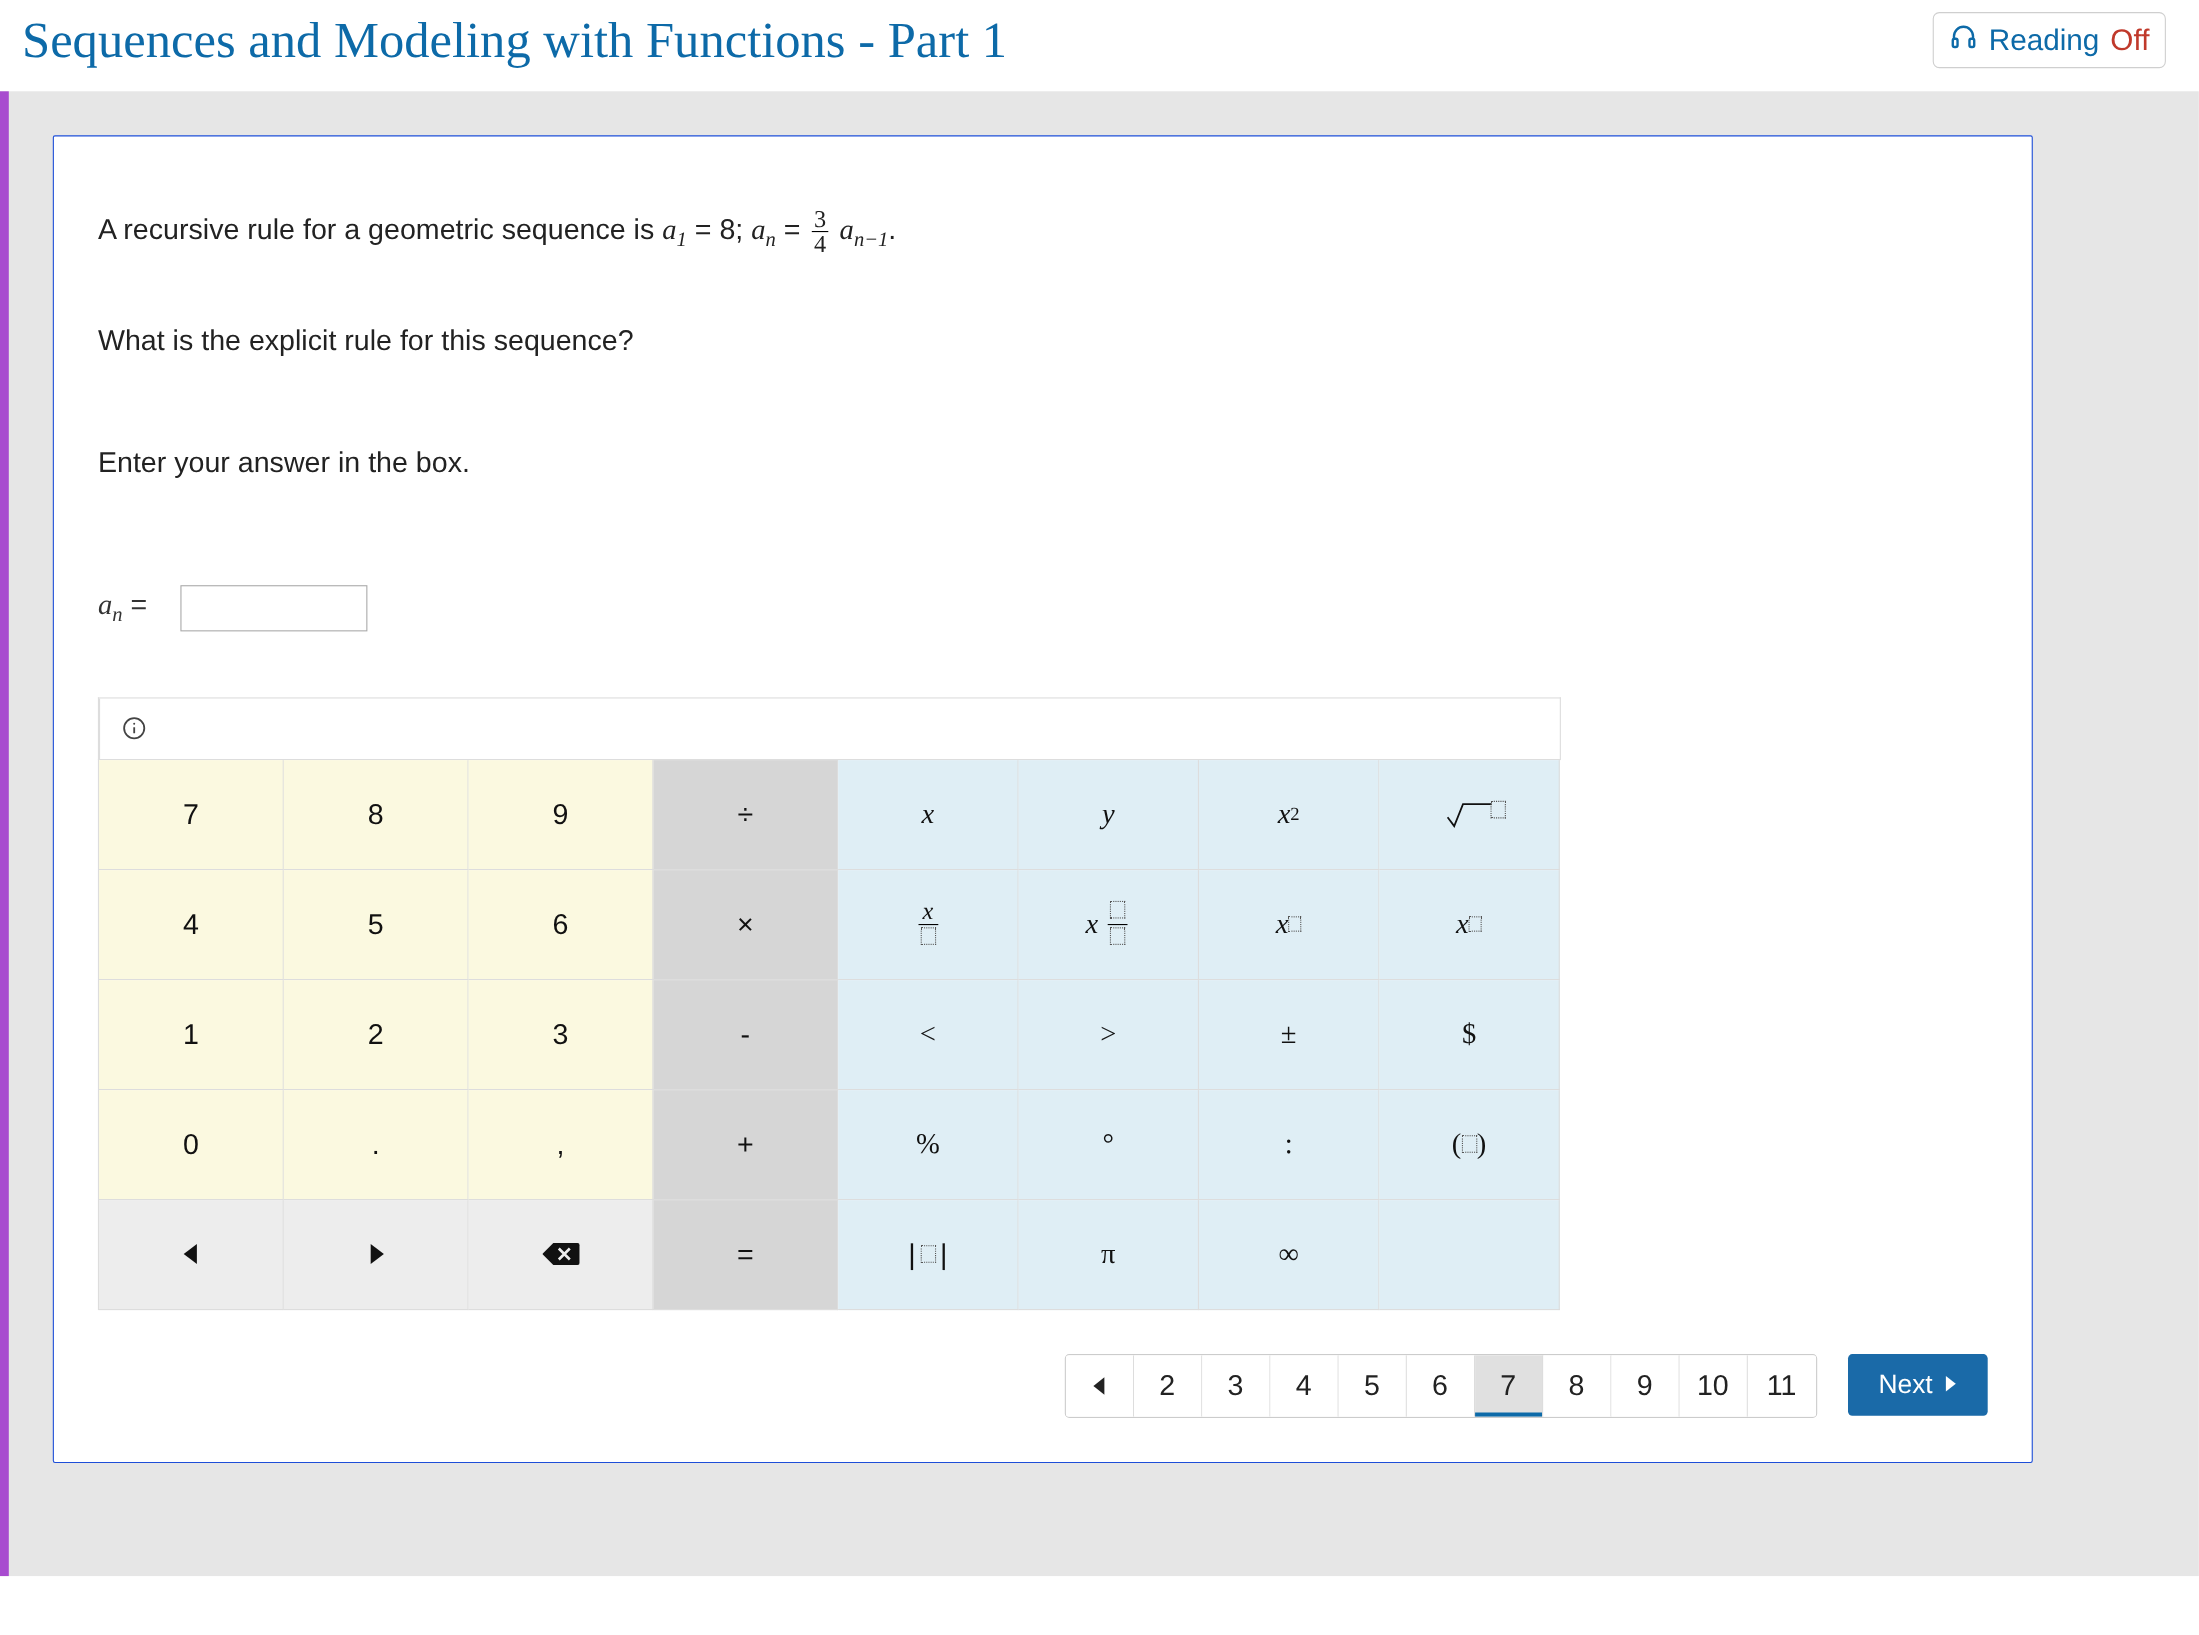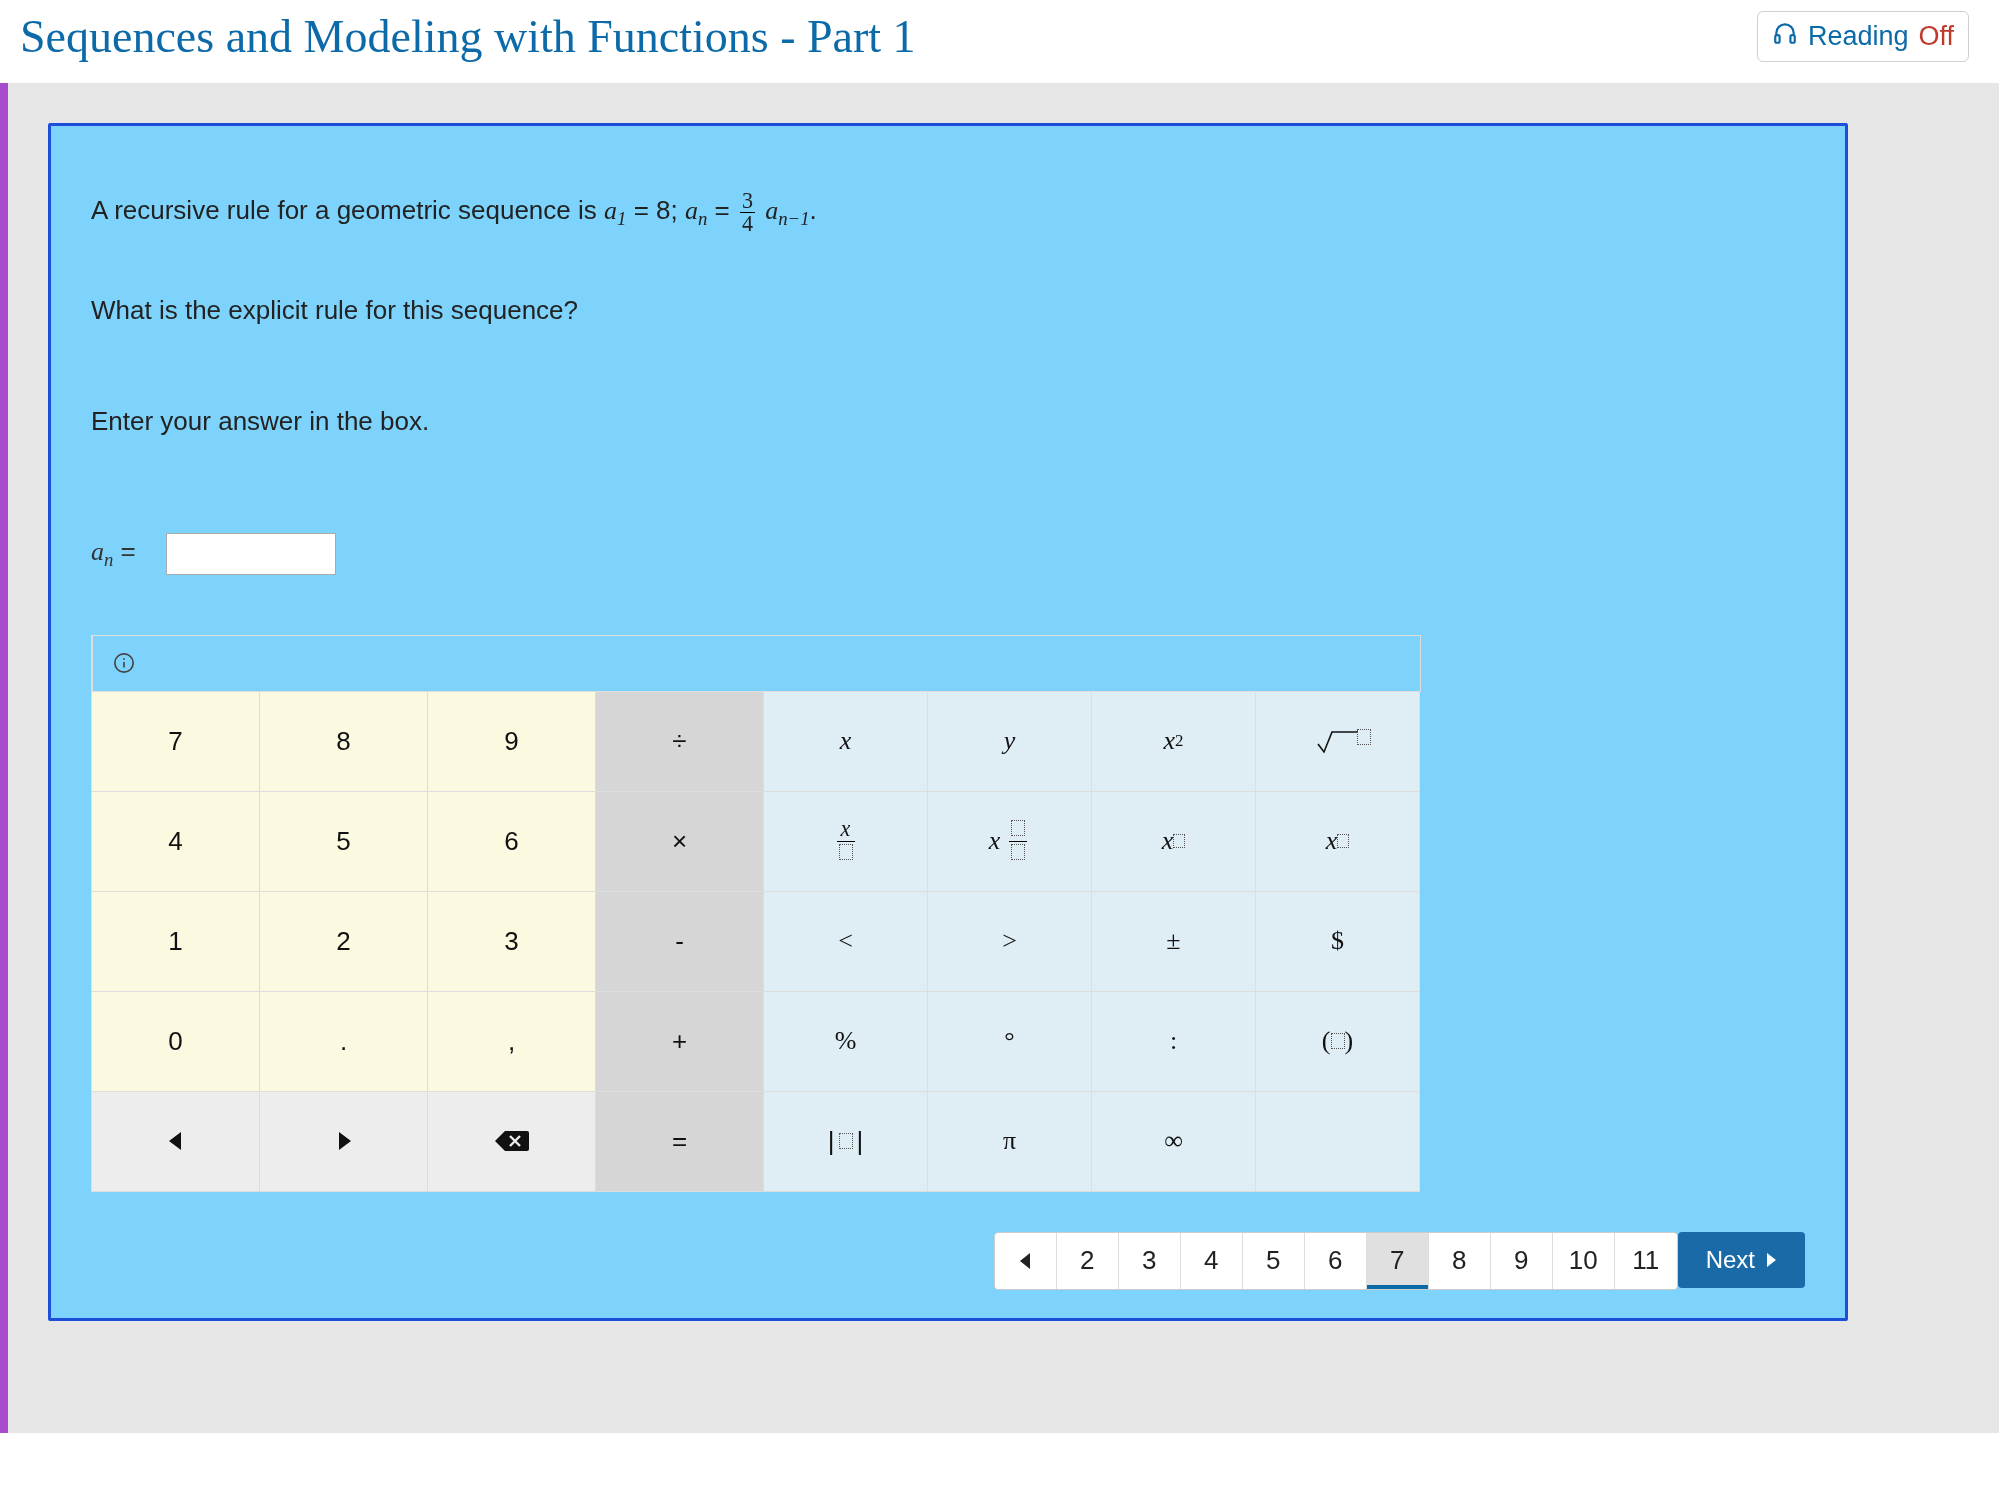--- a/index.html
+++ b/index.html
@@ -46,24 +46,24 @@
     margin-right: 10px;
   }
   .reading-box .off { color: #c0392b; }
   .content-wrap {
     background: #e6e6e6;
     padding: 40px 40px 40px 40px;
     border-left: 8px solid #a84bcf;
     min-height: 1350px;
   }
   .card {
-    background: #7dd3fc;
-    border: 3px solid #1d4ed8;
+    background: #ffffff;
+    border: 1px solid #1d4ed8;
     border-radius: 2px;
-    padding: 60px 40px 28px 40px;
+    padding: 60px 40px 40px 40px;
     width: 1800px;
   }
   .question-text {
     font-size: 26px;
     line-height: 1.9;
     color: #222;
     margin-bottom: 70px;
   }
   .math-i { font-family: Georgia, 'Times New Roman', serif; font-style: italic; }
   .sub { font-size: 0.72em; vertical-align: sub; font-style: italic; font-family: Georgia, serif; }
@@ -187,20 +187,21 @@
     color: #222;
     background: #fff;
     cursor: pointer;
   }
   .pager-btn:last-child { border-right: none; }
   .pager-btn.current {
     background: #e0e0e0;
     box-shadow: inset 0 -4px 0 #0d6aa8;
   }
   .next-btn {
+    margin-left: 28px;
     background: #1a6aa8;
     color: #fff;
     font-size: 24px;
     padding: 0 28px;
     display: flex;
     align-items: center;
     gap: 10px;
     border-radius: 4px;
     cursor: pointer;
     height: 56px;

